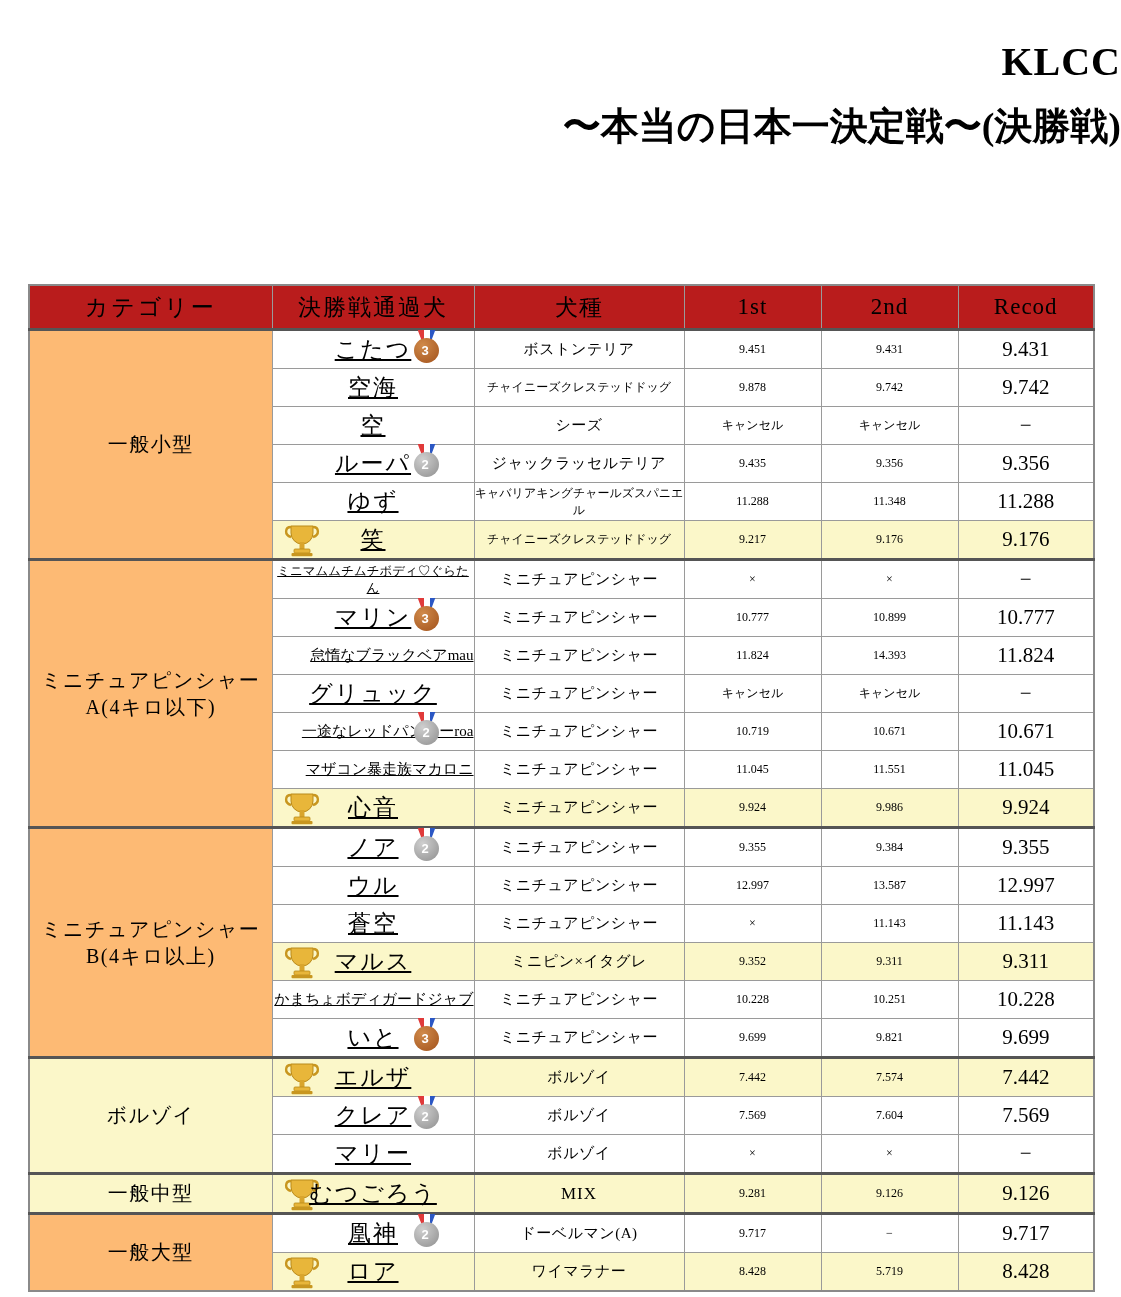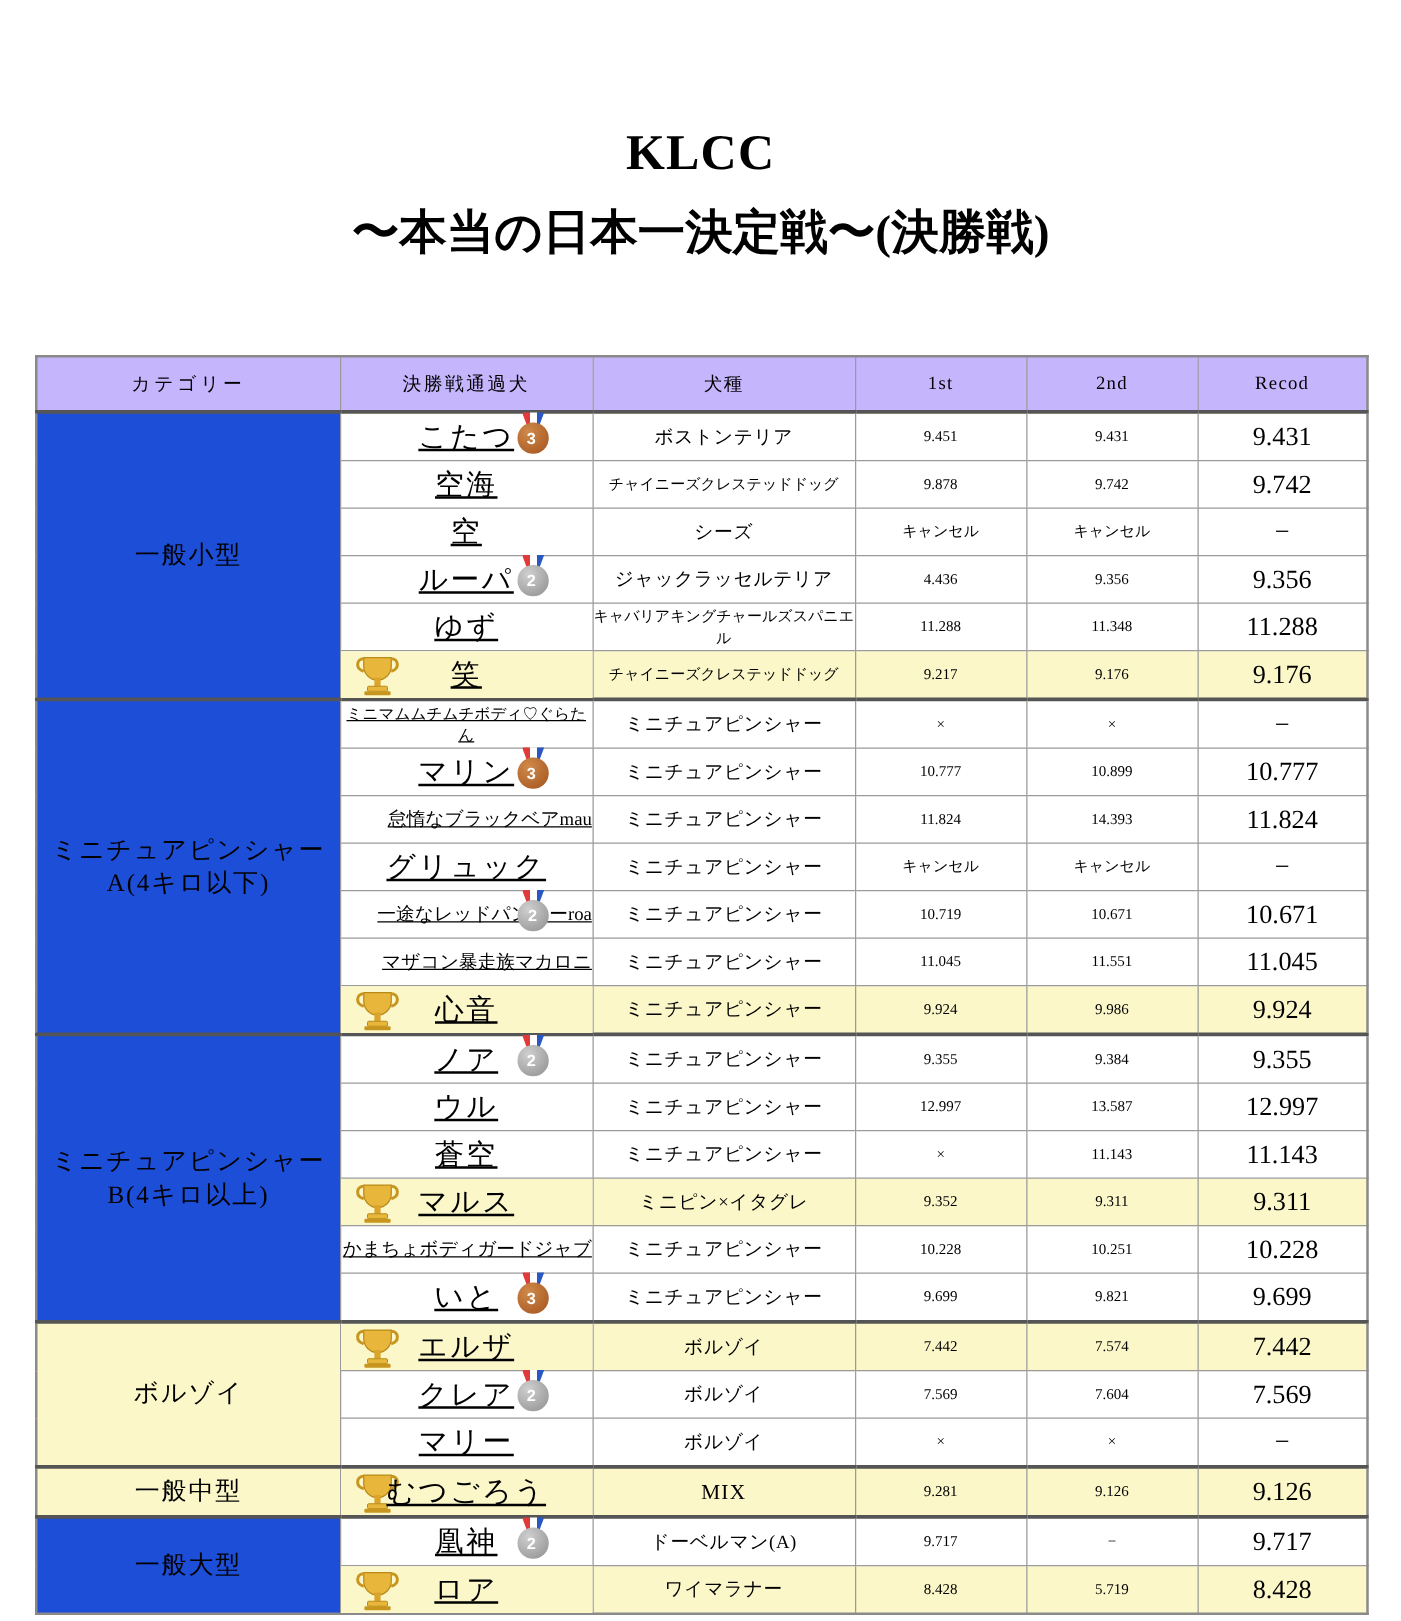--- a/index.html
+++ b/index.html
@@ -7,22 +7,22 @@
     width:1121px;height:1297px;
     background:#ffffff;
     font-family:"Liberation Serif", serif;
     color:#000;
     overflow:hidden;
   }
   .page{position:relative;width:1121px;height:1297px;}
 
   
   .title-block{
-    text-align:center;
-    padding-top:100px;
+    text-align:right;
+    padding-top:40px;
   }
   .title-line1{
     font-size:40px;
     font-weight:700;
     letter-spacing:1px;
     line-height:1.12;
   }
   .title-line2{
     font-size:40px;
     font-weight:700;
@@ -57,31 +57,31 @@
   }
   
   col.c-cat{width:243px;}
   col.c-dog{width:202px;}
   col.c-breed{width:210px;}
   col.c-1st{width:137px;}
   col.c-2nd{width:137px;}
   col.c-rec{width:136px;}
 
   thead th{
-    background:#c4b5fd;
+    background:#b91c1c;
     height:42px;
-    font-size:15px;
+    font-size:23px;
     font-weight:400;
     letter-spacing:1px;
   }
   thead th.cat-h{letter-spacing:3px;}
   thead th.dog-h{letter-spacing:2px;}
 
   td.cat{
-    background:#1d4ed8;
+    background:#fdba74;
     font-size:20px;
     letter-spacing:1.5px;
     line-height:1.32;
   }
   td.dog{
     font-size:23px;
     position:relative;
     letter-spacing:2px;
     height:37px;
     text-decoration:underline;
@@ -212,21 +212,21 @@
           </tr>
           <tr>
             <td class="dog">
               <span class="nm-wrap">ルーパ</span>
               <span class="medal silver">
                 <span class="ribbon"></span>
                 <span class="disc">2</span>
               </span>
             </td>
             <td class="breed">ジャックラッセルテリア</td>
-            <td class="time">4.436</td>
+            <td class="time">9.435</td>
             <td class="time">9.356</td>
             <td class="rec">9.356</td>
           </tr>
           <tr>
             <td class="dog">
               <span class="nm-wrap">ゆず</span>
             </td>
             <td class="breed tiny">キャバリアキングチャールズスパニエル</td>
             <td class="time">11.288</td>
             <td class="time">11.348</td>

